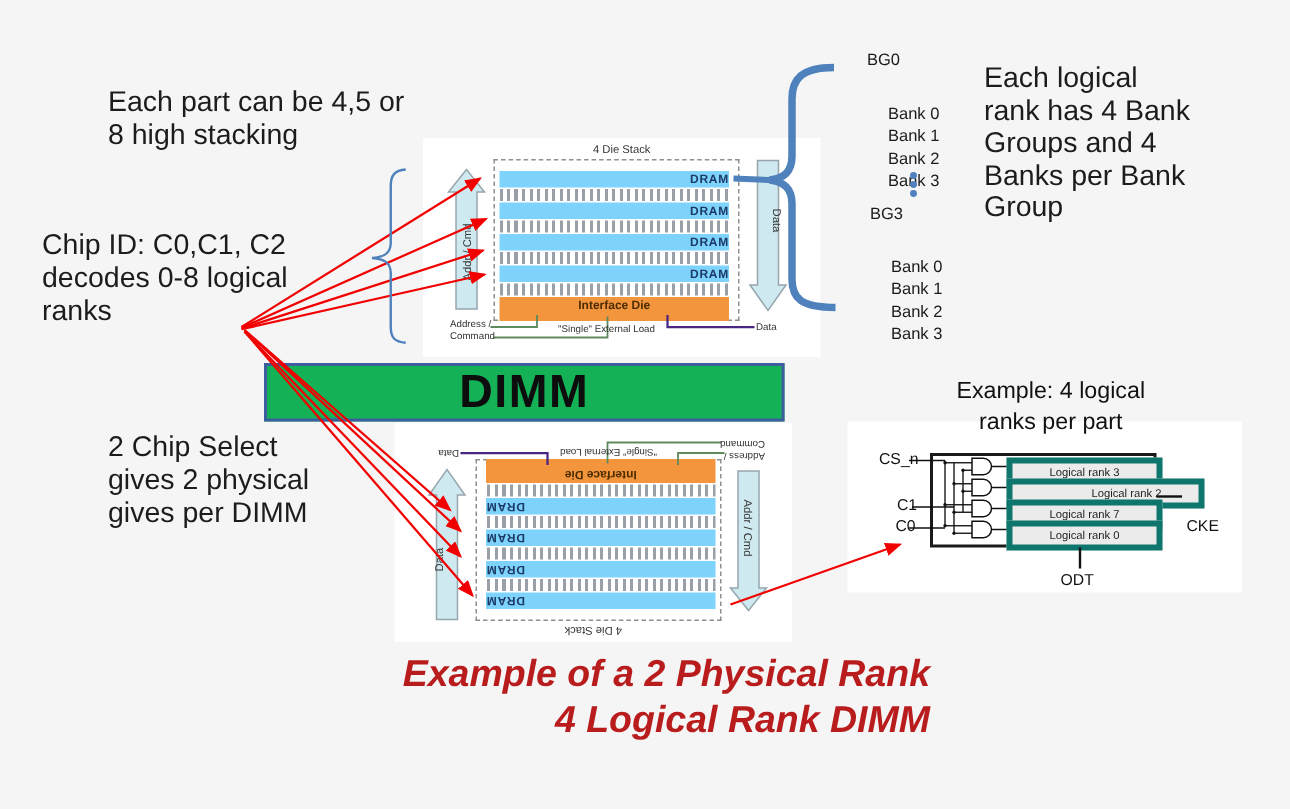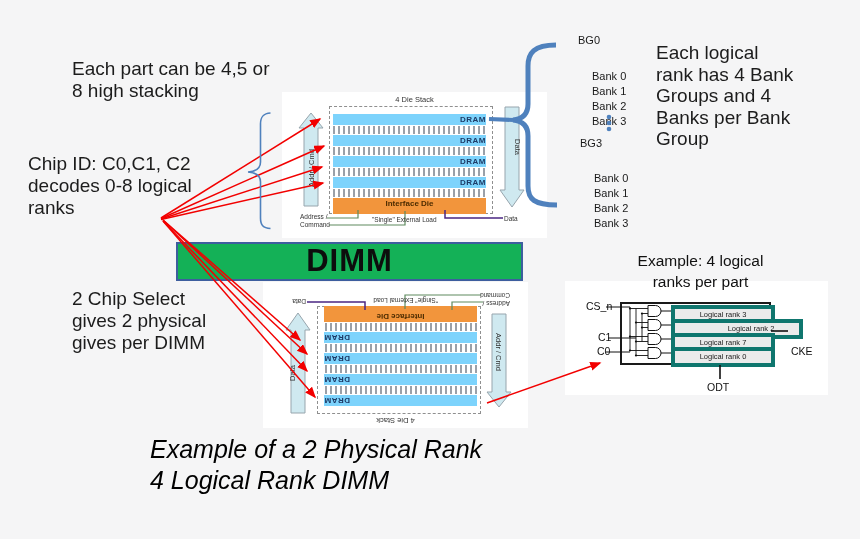--- a/index.html
+++ b/index.html
@@ -32,22 +32,22 @@
   
   .logic-panel{position:absolute;left:565px;top:281px;width:263px;height:114px;background:#ffffff;z-index:1;}
   .logic-heading{position:absolute;left:598px;top:250px;width:205px;text-align:center;
                  font-size:15.5px;line-height:21px;color:#111;z-index:3;}
   .logic-box{position:absolute;left:620px;top:302px;width:151px;height:63px;border:2px solid #1a1a1a;
              background:#fff;box-sizing:border-box;z-index:2;}
   .rank-row{position:absolute;left:49px;width:96px;height:12px;background:#ebebeb;border:4px solid #0f766e;
             font-size:7.5px;line-height:12px;text-align:center;color:#222;}
   .pin-label{position:absolute;font-size:10.5px;color:#111;z-index:3;}
   
-  .caption{position:absolute;left:150px;top:434px;width:470px;text-align:left;
-           font-size:25px;line-height:31px;font-weight:normal;font-style:italic;color:#000000;}
+  .caption{position:absolute;left:150px;top:434px;width:470px;text-align:right;
+           font-size:25px;line-height:31px;font-weight:bold;font-style:italic;color:#b91c1c;}
   
   .overlay{position:absolute;left:0;top:0;z-index:5;pointer-events:none;}
 </style>
 </head>
 <body>
 
 <div class="canvas">
 
   <div class="note" style="left:72px;top:58px;">
     <div>Each part can be 4,5 or</div>

